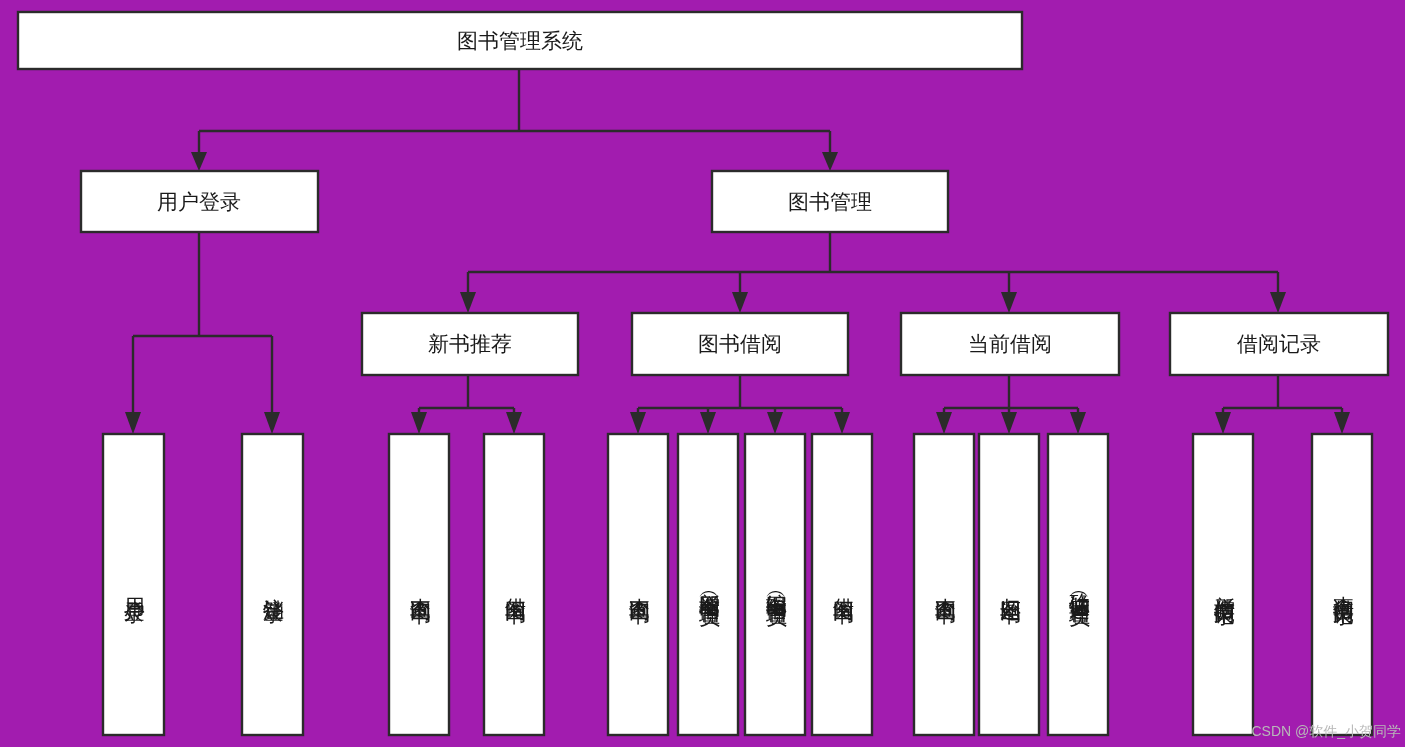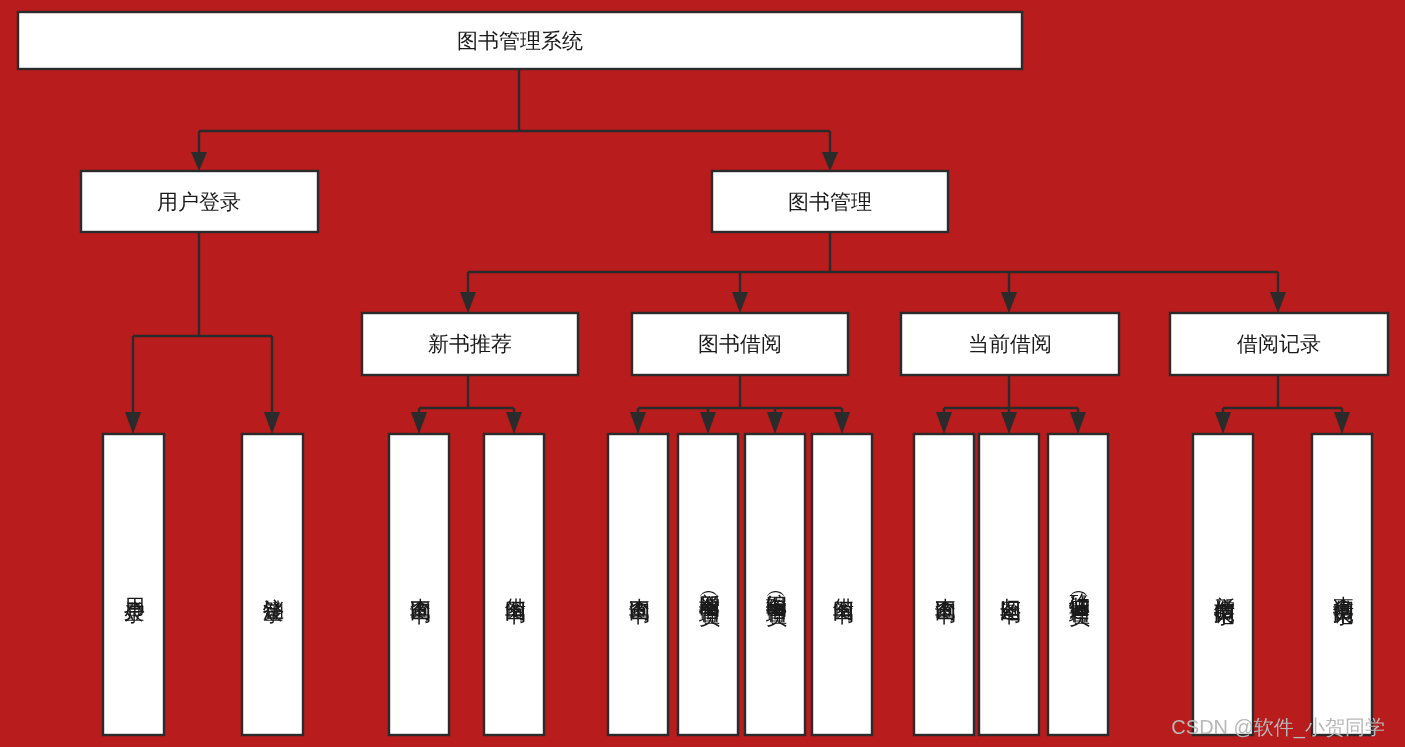--- a/index.html
+++ b/index.html
@@ -10,21 +10,21 @@
   body {
     width: 1405px;
     height: 747px;
     font-family: "Liberation Sans", "DejaVu Sans", sans-serif;
     overflow: hidden;
   }
   #diagram-root {
     position: relative;
     width: 1405px;
     height: 747px;
-    background: #b91c1c;
+    background: #a21caf;
   }
   svg.tree-canvas {
     position: absolute;
     top: 0; left: 0;
     width: 1405px;
     height: 747px;
     display: block;
   }
   .node-box {
     fill: #ffffff;
@@ -53,24 +53,24 @@
     font-size: 21px;
     fill: #1a1a1a;
     text-anchor: middle;
     dominant-baseline: middle;
     writing-mode: vertical-rl;
     text-orientation: upright;
     letter-spacing: 2px;
   }
   .watermark {
     position: absolute;
-    right: 20px;
+    right: 4px;
     bottom: 6px;
     font-family: "Liberation Sans", "DejaVu Sans", sans-serif;
-    font-size: 20px;
+    font-size: 14px;
     color: #b8b8b8;
     white-space: nowrap;
     user-select: none;
   }
 </style>
 </head>
 <body>
 
 <div id="diagram-root">
 

